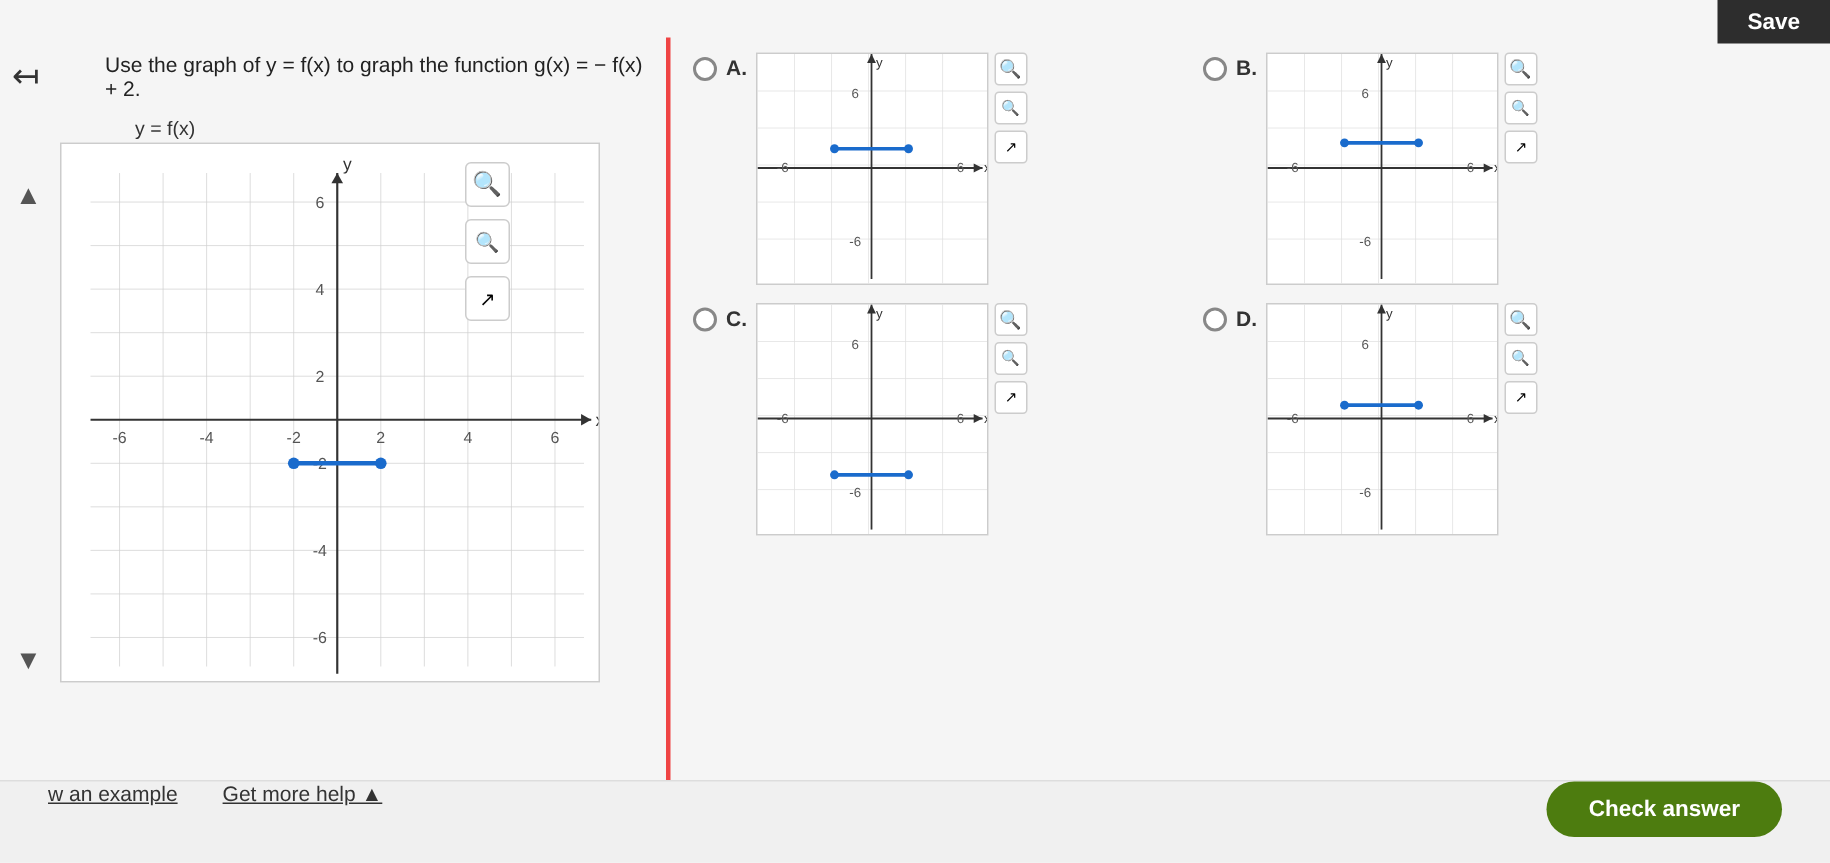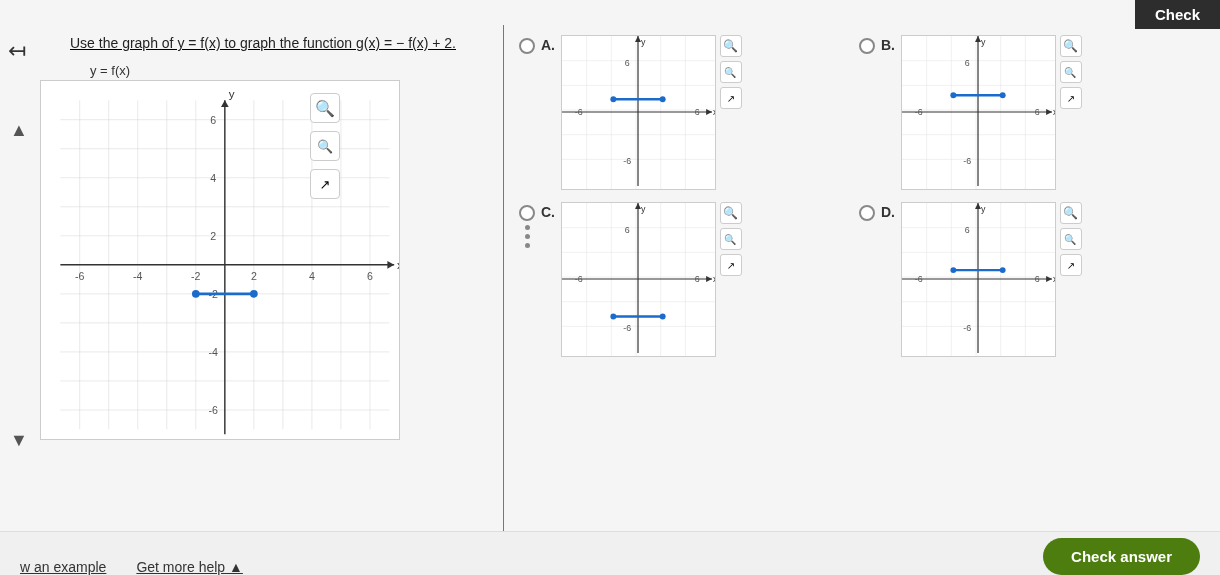--- a/index.html
+++ b/index.html
@@ -41,25 +41,24 @@
       display: flex;
       position: absolute;
       top: 25px;
       left: 0;
       width: 1220px;
       height: 510px;
     }
 
     
     .left-panel {
-      width: 504px;
+      width: 447px;
       padding: 10px 10px 10px 40px;
       position: relative;
-      border-right: 1px solid #ef4444;
-      text-decoration: underline;
+      border-right: 3px solid #ef4444;
     }
 
     .problem-text {
       font-size: 14px;
       color: #222;
       margin-bottom: 10px;
       margin-left: 30px;
     }
 
     .graph-area {
@@ -188,26 +187,26 @@
       border-radius: 50%;
       background: #888;
     }
 
     
     .bottom-bar {
       position: absolute;
       bottom: 0;
       left: 0;
       width: 1220px;
-      height: 44px;
+      height: 55px;
       background: #f0f0f0;
       border-top: 1px solid #ddd;
       display: flex;
-      align-items: flex-end;
-      padding: 0 20px;
+      align-items: flex-start;
+      padding: 0 32px;
       gap: 30px;
     }
 
     .bottom-link {
       font-size: 14px;
       color: #333;
       cursor: pointer;
       text-decoration: underline;
     }
 
@@ -252,21 +251,21 @@
       left: 10px;
       top: 430px;
       font-size: 18px;
       cursor: pointer;
       color: #555;
     }
   </style>
 </head>
 <body>
 
-<button class="save-btn">Check</button>
+<button class="save-btn">Save</button>
 
 <div class="left-arrow">↤</div>
 
 <div class="nav-arrow-up">▲</div>
 <div class="nav-arrow-down">▼</div>
 
 <div class="main-container">
 
   <div class="left-panel">
     <div class="problem-text">Use the graph of y = f(x) to graph the function g(x) = − f(x) + 2.</div>

